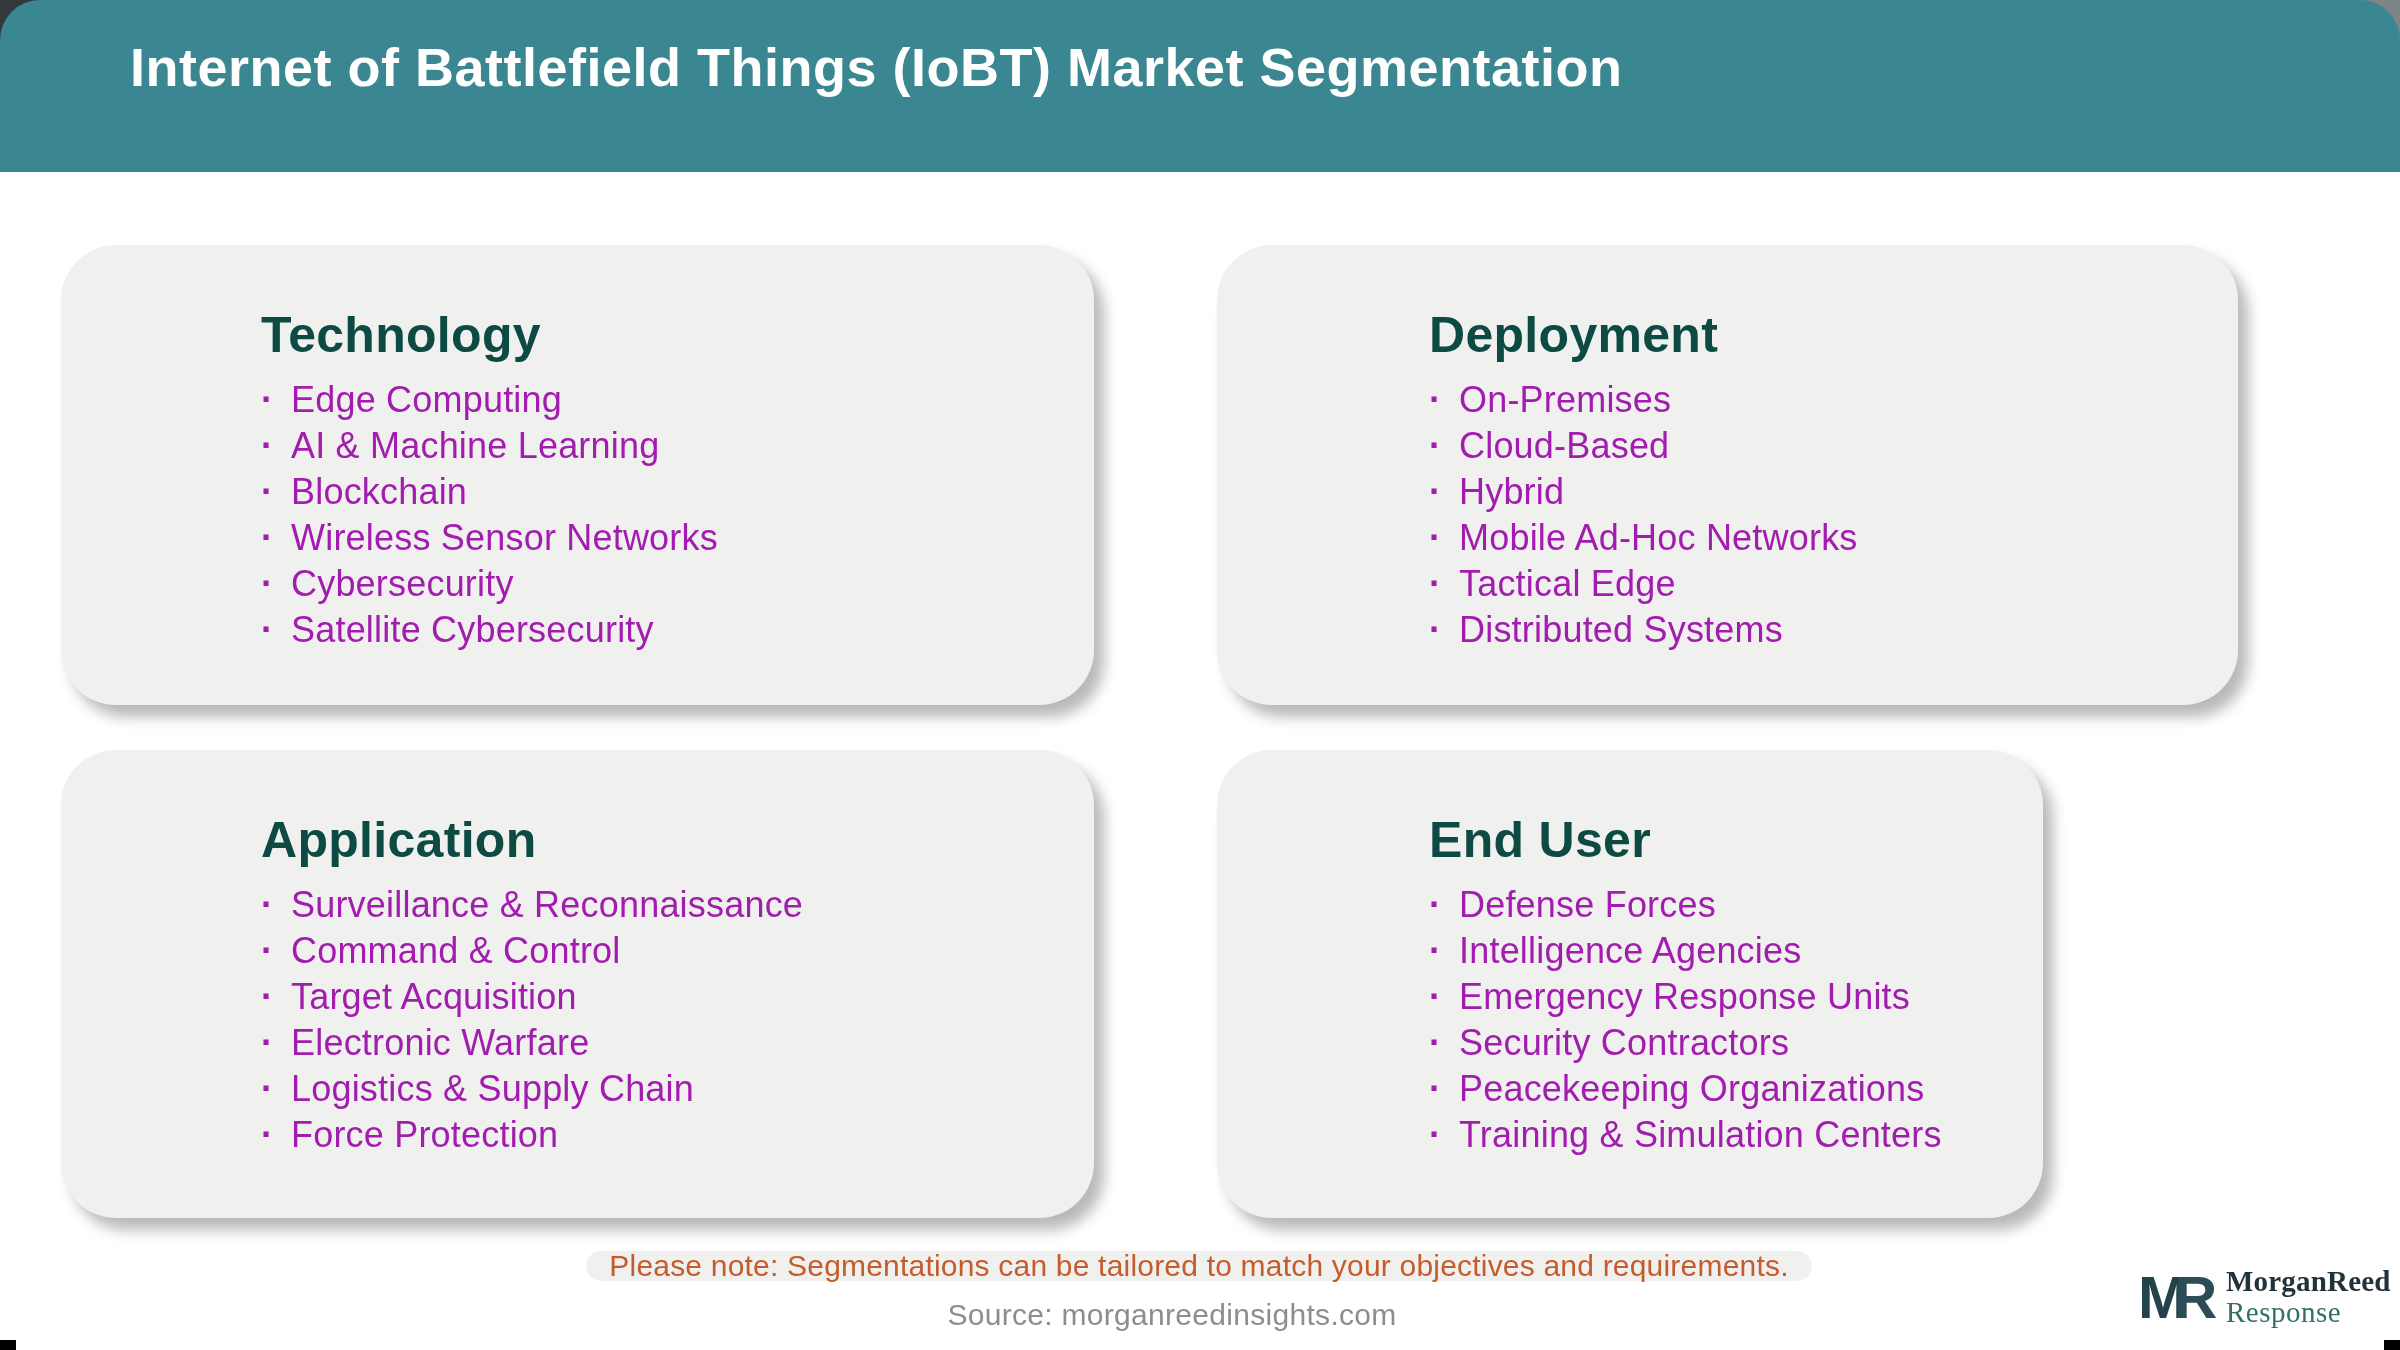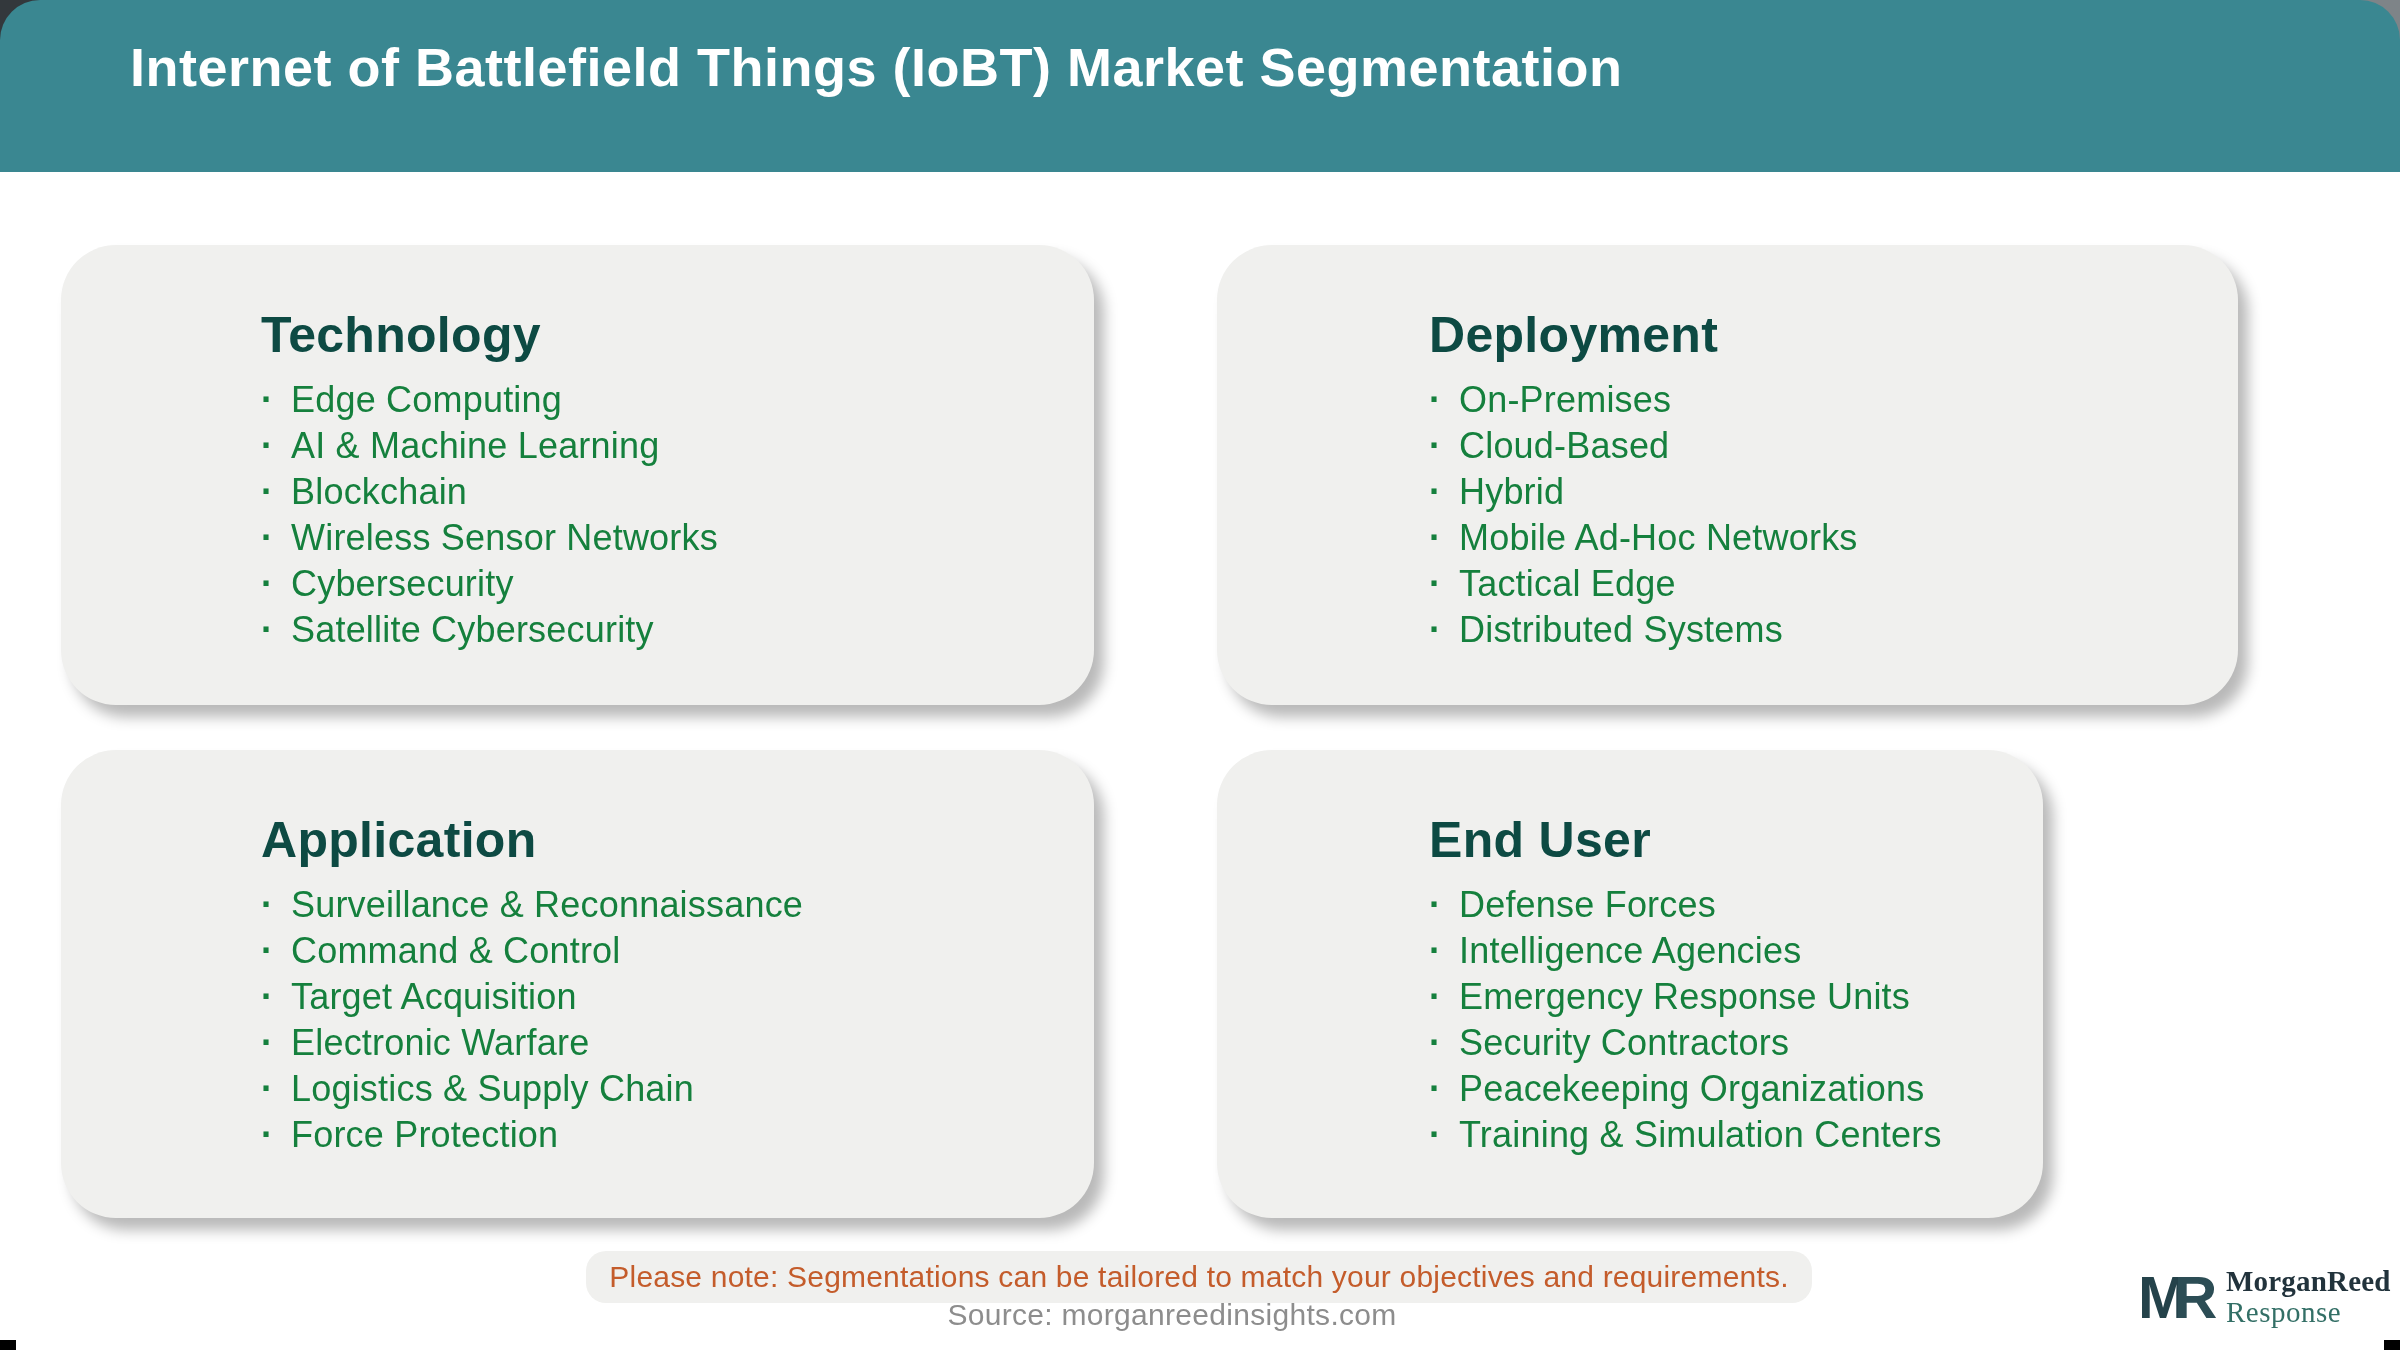--- a/index.html
+++ b/index.html
@@ -20,25 +20,25 @@
   .card { position:absolute; background:#f0f0ee; border-radius:55px;
           box-shadow:10px 12px 14px rgba(0,0,0,0.28); }
   .card.c1 { left:61px;   top:245px; width:1033px; height:460px; padding:60px 40px 8px 200px; }
   .card.c2 { left:1217px; top:245px; width:1021px; height:460px; padding:60px 40px 0 212px; }
   .card.c3 { left:61px;   top:750px; width:1033px; height:468px; padding:60px 40px 0 200px; }
   .card.c4 { left:1217px; top:750px; width:826px; height:468px; padding:60px 40px 0 212px; }
 
   .card h2 { color:#0d4a43; font-size:50px; font-weight:700; line-height:60px;
              margin-bottom:12px; letter-spacing:0.3px; }
   .card ul { list-style:none; }
-  .card li { color:#15803d; font-size:36px; line-height:46px; letter-spacing:0.2px;
+  .card li { color:#a21caf; font-size:36px; line-height:46px; letter-spacing:0.2px;
              white-space:nowrap; }
   .card li .bullet { display:inline-block; width:30px; font-weight:700; }
 
-  .note-bar { position:absolute; left:586px; top:1251px; width:1226px; height:52px;
+  .note-bar { position:absolute; left:586px; top:1251px; width:1226px; height:30px;
               background:#f0f0ee; border-radius:20px; display:flex; align-items:center;
               justify-content:center; }
   .note-bar .note-text { color:#c45c2b; font-size:30px; letter-spacing:0.2px; }
 
   .source-line { position:absolute; left:0; top:1298px; width:2400px; padding-right:56px;
                  text-align:center; color:#8d8d8d; font-size:30px; letter-spacing:0.3px; }
 
   .logo { position:absolute; left:2138px; top:1266px; display:flex; align-items:center; gap:10px; }
   .logo-text { display:flex; flex-direction:column; line-height:1.0; }
   .logo-name { font-family:"Liberation Serif", serif; font-size:29px; color:#22333c;

